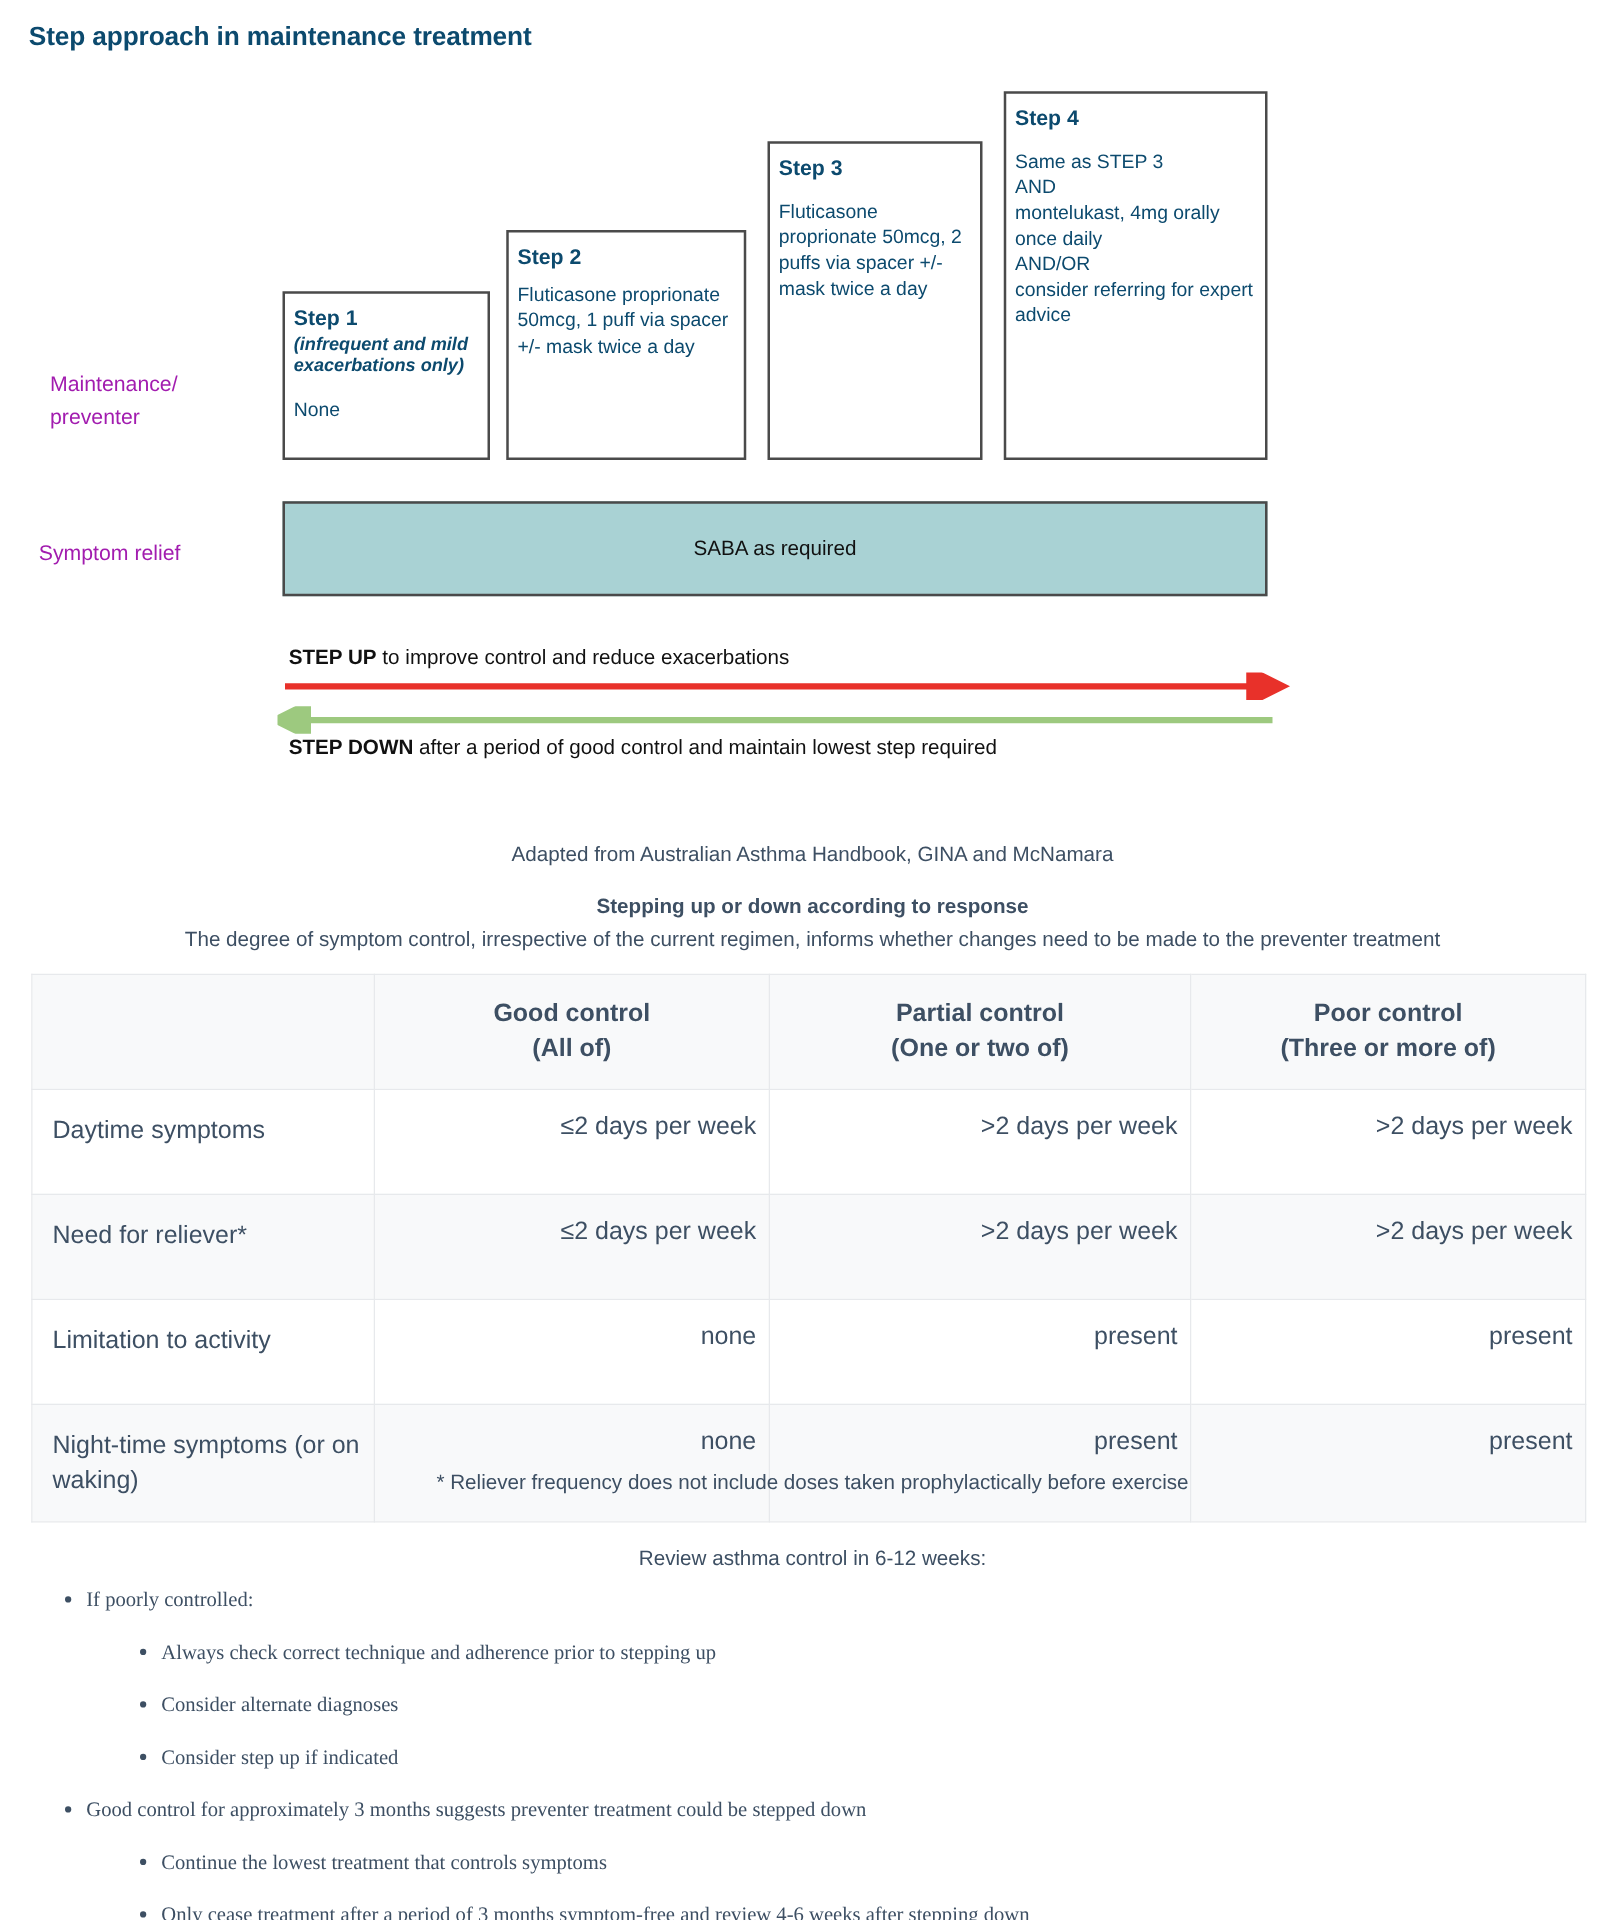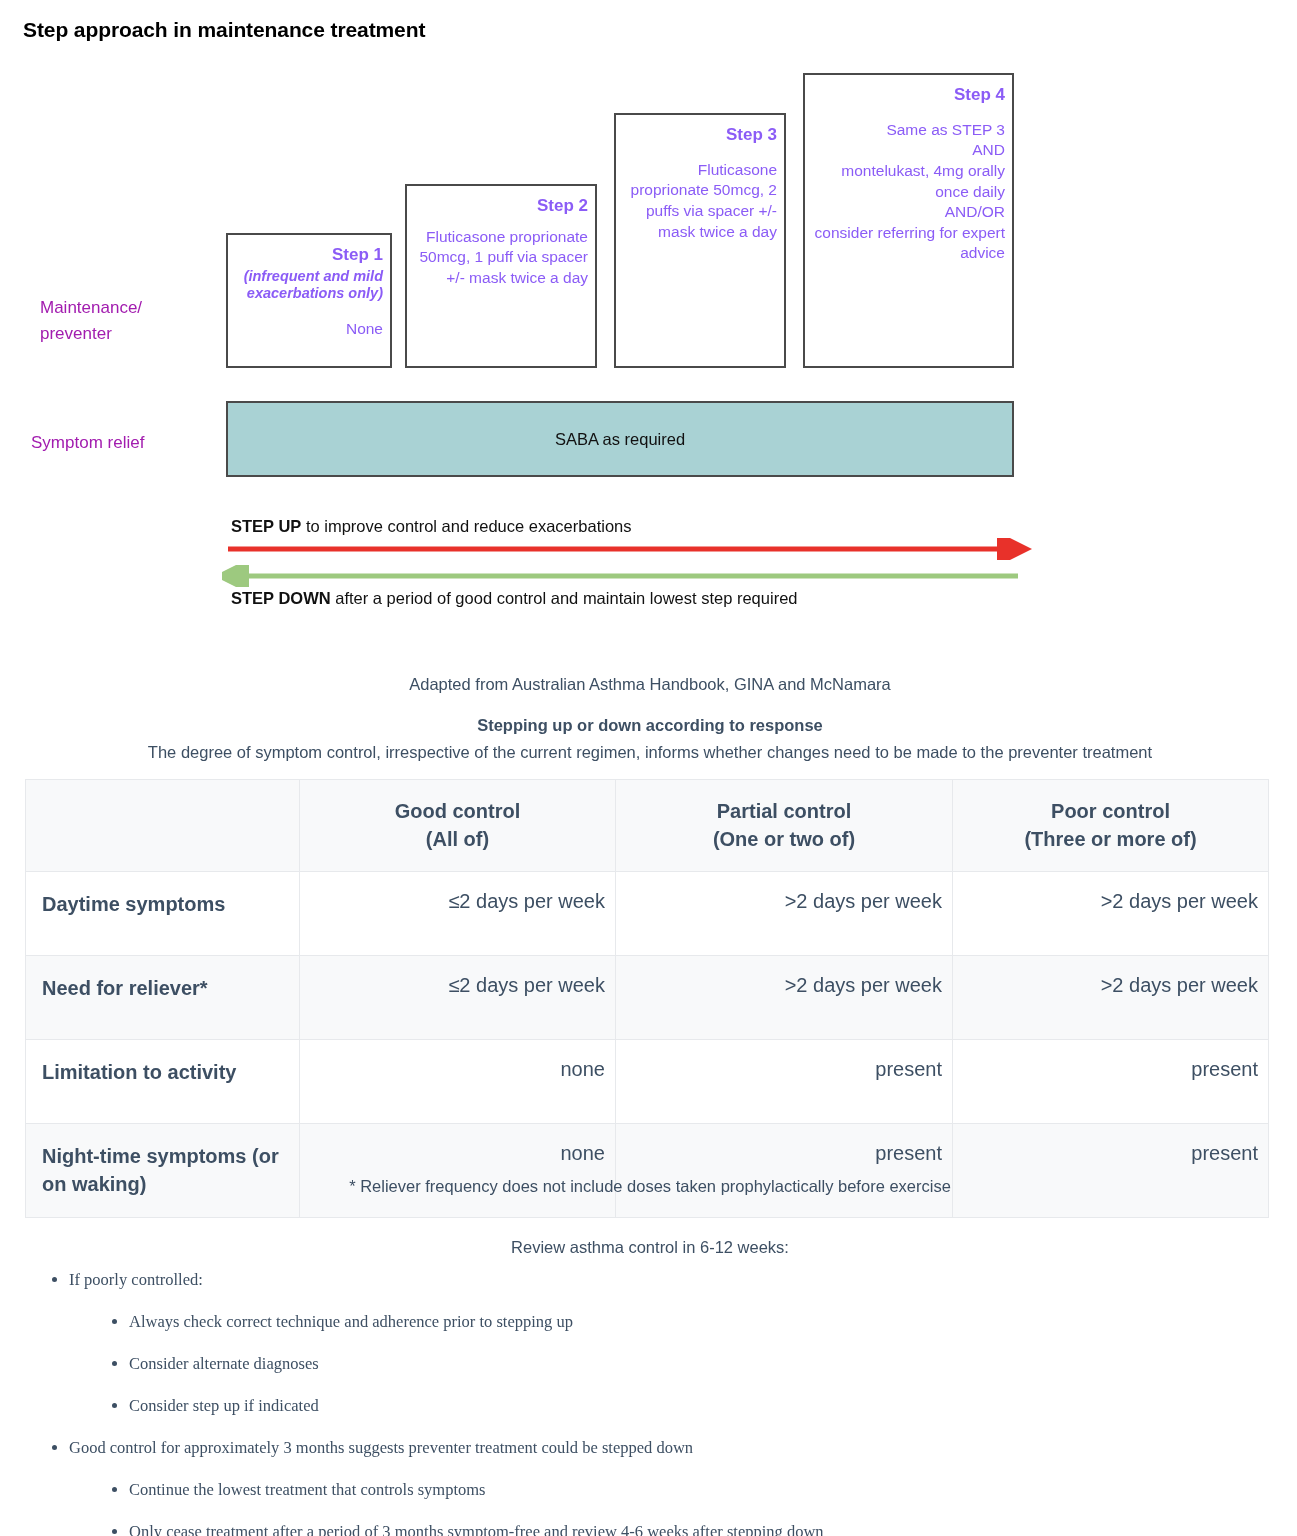--- a/index.html
+++ b/index.html
@@ -14,21 +14,21 @@
     overflow: hidden;
     position: relative;
   }
 
   
   .page-title {
     position: absolute;
     left: 23px; top: 18px;
     font-size: 21px;
     font-weight: bold;
-    color: #000000;
+    color: #0c4a6e;
     letter-spacing: -0.1px;
   }
 
   
   .figure {
     position: absolute;
     left: 0; top: 55px;
     width: 1297px; height: 570px;
   }
   .fig-label {
@@ -39,25 +39,25 @@
     text-align: left;
     font-family: "Liberation Sans", sans-serif;
   }
   .lbl-maintenance { left: 40px; top: 240px; width: 175px; }
   .lbl-symptom     { left: 31px; top: 375px; width: 185px; }
 
   .step-box {
     position: absolute;
     border: 2px solid #4a4a4a;
     background: #ffffff;
-    text-align: right;
+    text-align: left;
     padding: 9px 7px 8px 7px;
     font-size: 15.5px;
     line-height: 1.28;
-    color: #8b5cf6;
+    color: #0c4a6e;
   }
   .step-box .step-head {
     font-weight: bold;
     font-size: 17px;
     display: block;
     margin-bottom: 2px;
   }
   .step-box .step-sub {
     font-style: italic;
     font-weight: bold;
@@ -141,21 +141,21 @@
   }
   .ctrl-table thead th.corner { background: #f8f9fa; }
   .ctrl-table tbody tr:nth-child(odd)  td { background: #ffffff; }
   .ctrl-table tbody tr:nth-child(even) td { background: #f8f9fa; }
   .ctrl-table tbody td {
     padding: 18px 10px;
     text-align: right;
   }
   .ctrl-table tbody td.rowhead {
     text-align: left;
-    font-weight: bold;
+    font-weight: normal;
     padding-left: 16px;
     line-height: 1.42;
   }
   .row-tall td { height: 84px; }
   .row-xtall td { height: 92px; }
   .col-1 { width: 274px; }
   .col-2 { width: 316px; }
   .col-3 { width: 337px; }
   .col-4 { width: 316px; }
 

